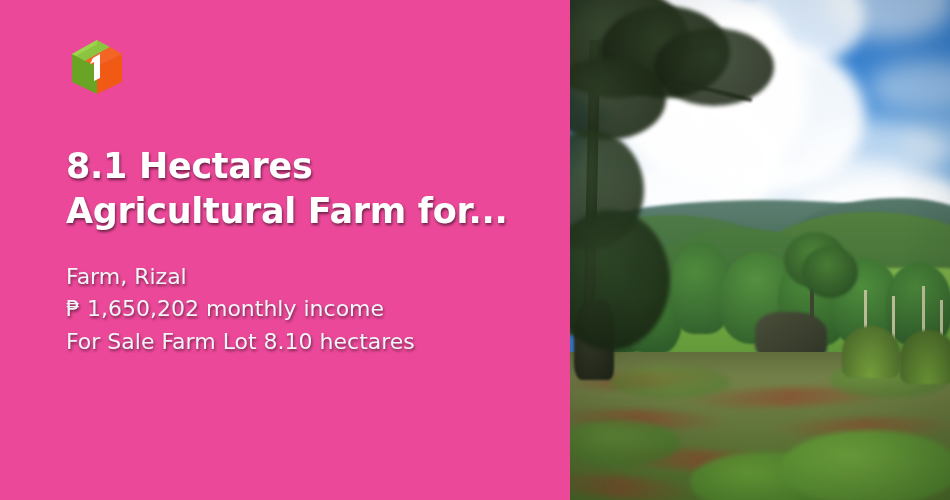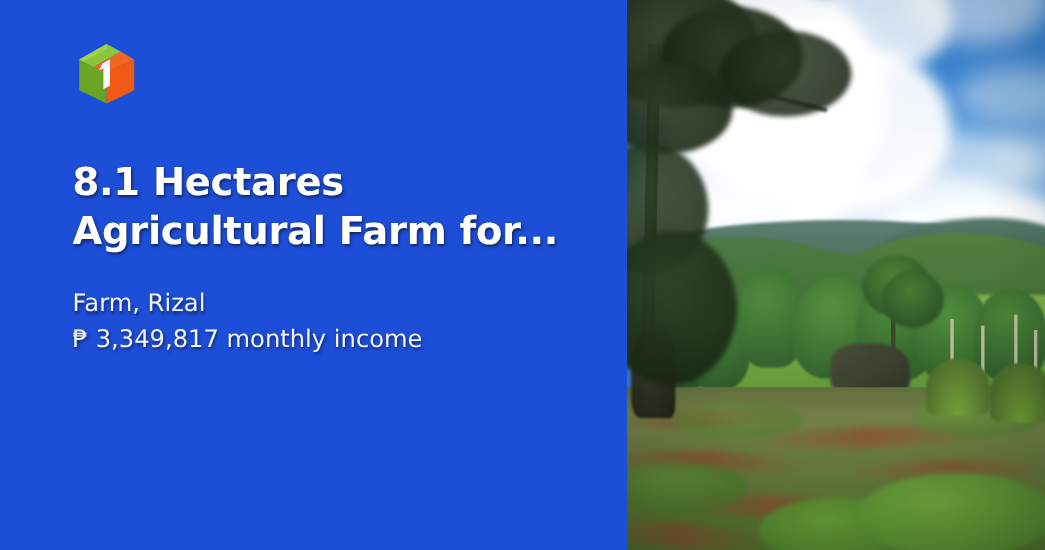--- a/index.html
+++ b/index.html
@@ -12,21 +12,21 @@
     position:relative;
     width:950px; height:500px;
     display:flex;
     overflow:hidden;
   }
 
   
   .panel {
     position:relative;
     width:570px; height:500px;
-    background:#1d4ed8;
+    background:#ec4899;
     flex:0 0 570px;
     padding:0;
   }
 
   .logo-wrap {
     position:absolute;
     left:66px; top:35px;
     width:62px; height:62px;
   }
   .logo-wrap svg { display:block; width:62px; height:62px; }
@@ -285,21 +285,22 @@
         <polygon points="27,23 34,19 34,43 28,46 28,27 24,29" fill="#ffffff"></polygon>
       </svg>
     </div>
 
     <div class="text-block">
       <div class="title">8.1 Hectares
 Agricultural Farm for...</div>
 
       <div class="meta">
         <div class="meta-line">Farm, Rizal</div>
-        <div class="meta-line">₱ 3,349,817 monthly income</div>
+        <div class="meta-line">₱ 1,650,202 monthly income</div>
+        <div class="meta-line">For Sale Farm Lot 8.10 hectares</div>
       </div>
     </div>
   </div>
 
   <div class="photo">
     <div class="sky"></div>
 
     <div class="cl c6"></div>
     <div class="cl c5"></div>
     <div class="cl c1"></div>

